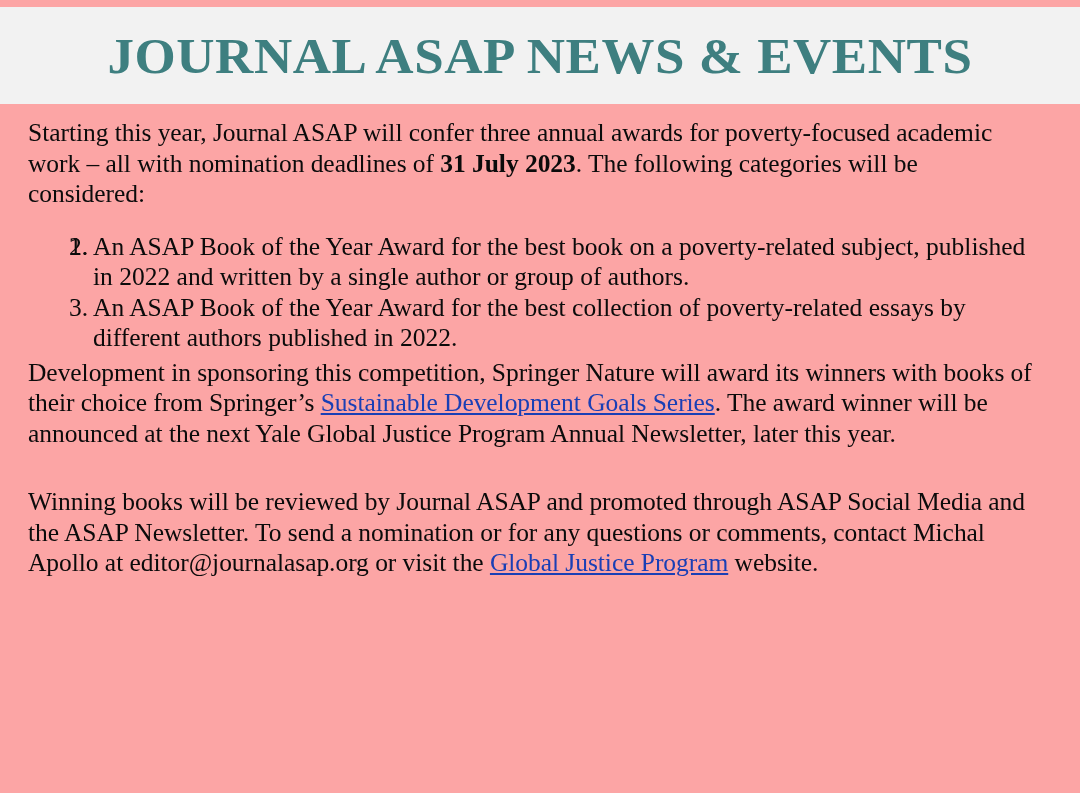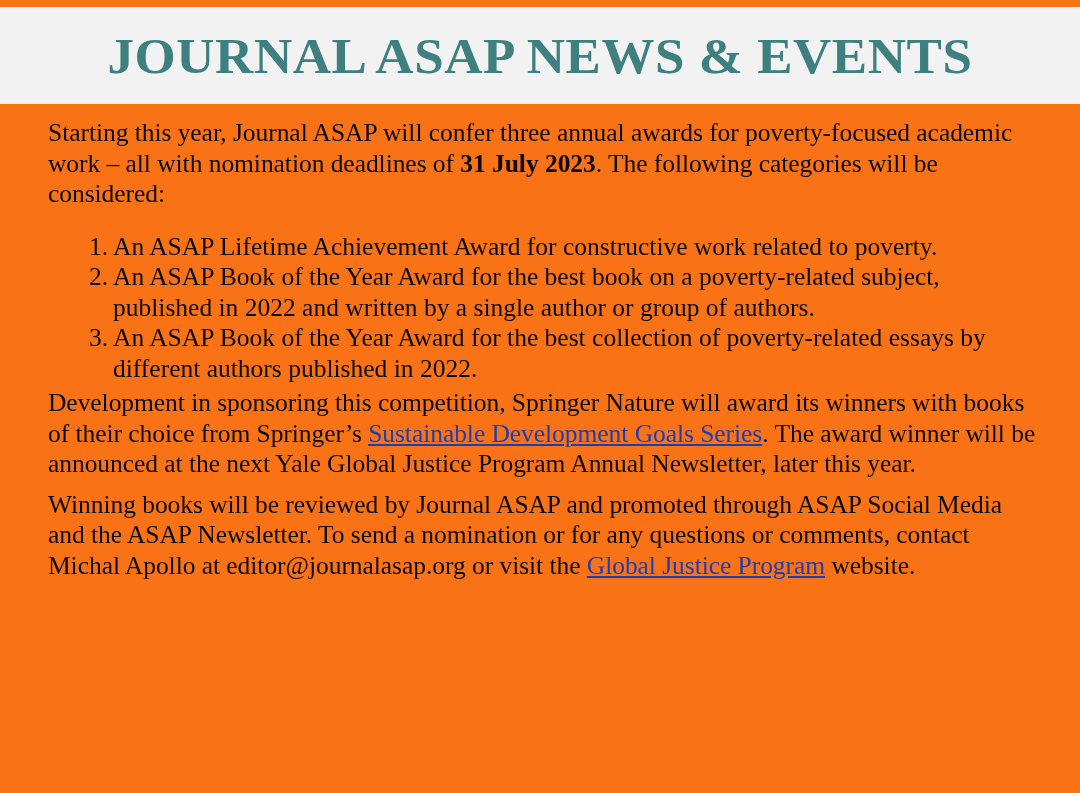--- a/index.html
+++ b/index.html
@@ -11,21 +11,21 @@
     height: 793px;
     background: #ffffff;
     font-family: "Liberation Serif", "DejaVu Serif", serif;
     overflow: hidden;
   }
 
   .page {
     position: relative;
     width: 1080px;
     height: 793px;
-    background: #f97316;
+    background: #fca5a5;
     box-sizing: border-box;
   }
 
   
   .header-band {
     position: absolute;
     top: 7px;
     left: 0;
     width: 1080px;
     height: 97px;
@@ -49,35 +49,35 @@
     margin: 0;
     padding: 0;
   }
 
   
   .body-content {
     position: absolute;
     top: 104px;
     left: 0;
     width: 1080px;
-    padding: 14px 40px 0 48px;
+    padding: 14px 40px 0 28px;
     box-sizing: border-box;
     color: #0b0b0b;
     font-size: 25.5px;
     line-height: 30.5px;
   }
 
   .para {
     margin: 0 0 0 0;
     text-align: left;
     letter-spacing: -0.05px;
   }
 
   .para + .para {
-    margin-top: 10px;
+    margin-top: 38px;
     font-family: Liberation Serif, serif;
   }
 
   .para-tight {
     margin-top: 0;
   }
 
   b, .bold {
     font-weight: bold;
   }
@@ -127,21 +127,20 @@
     <h1 class="header-title">JOURNAL ASAP NEWS &amp; EVENTS</h1>
   </div>
 
   <div class="body-content">
 
     <p class="para para-tight"><span>Starting this year, Journal ASAP will confer three annual awards for poverty-focused academic work – all with nomination deadlines of </span><b>31 July 2023</b><span>. The following categories will be considered:</span></p>
 
     <ol class="award-list list-block">
       <li class="award-item">
         <span class="num">1.</span>
-        <span>An ASAP Lifetime Achievement Award for constructive work related to poverty.</span>
       </li>
       <li class="award-item">
         <span class="num">2.</span>
         <span>An ASAP Book of the Year Award for the best book on a poverty-related subject, published in 2022 and written by a single author or group of authors.</span>
       </li>
       <li class="award-item">
         <span class="num">3.</span>
         <span>An ASAP Book of the Year Award for the best collection of poverty-related essays by different authors published in 2022.</span>
       </li>
     </ol>

